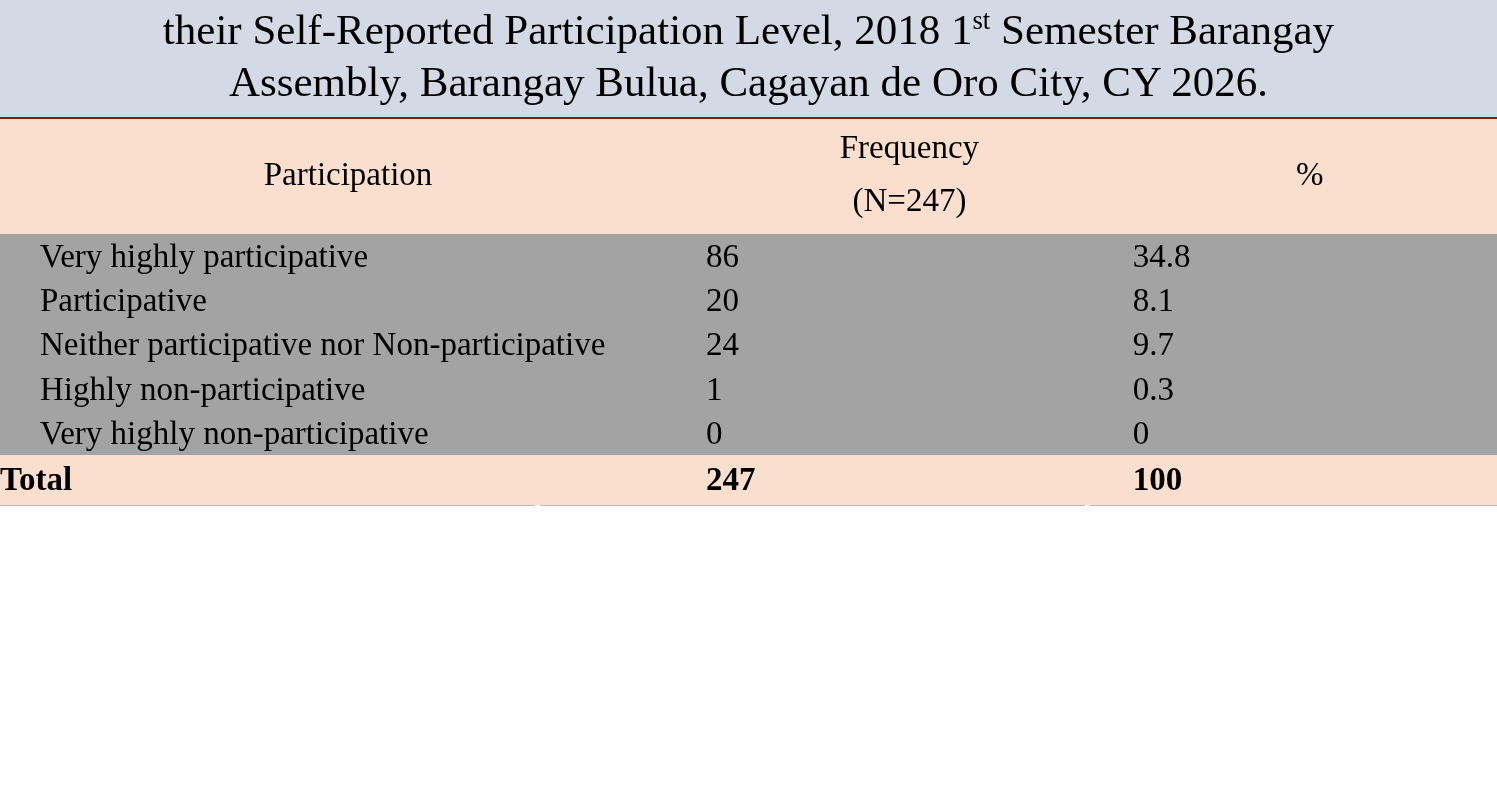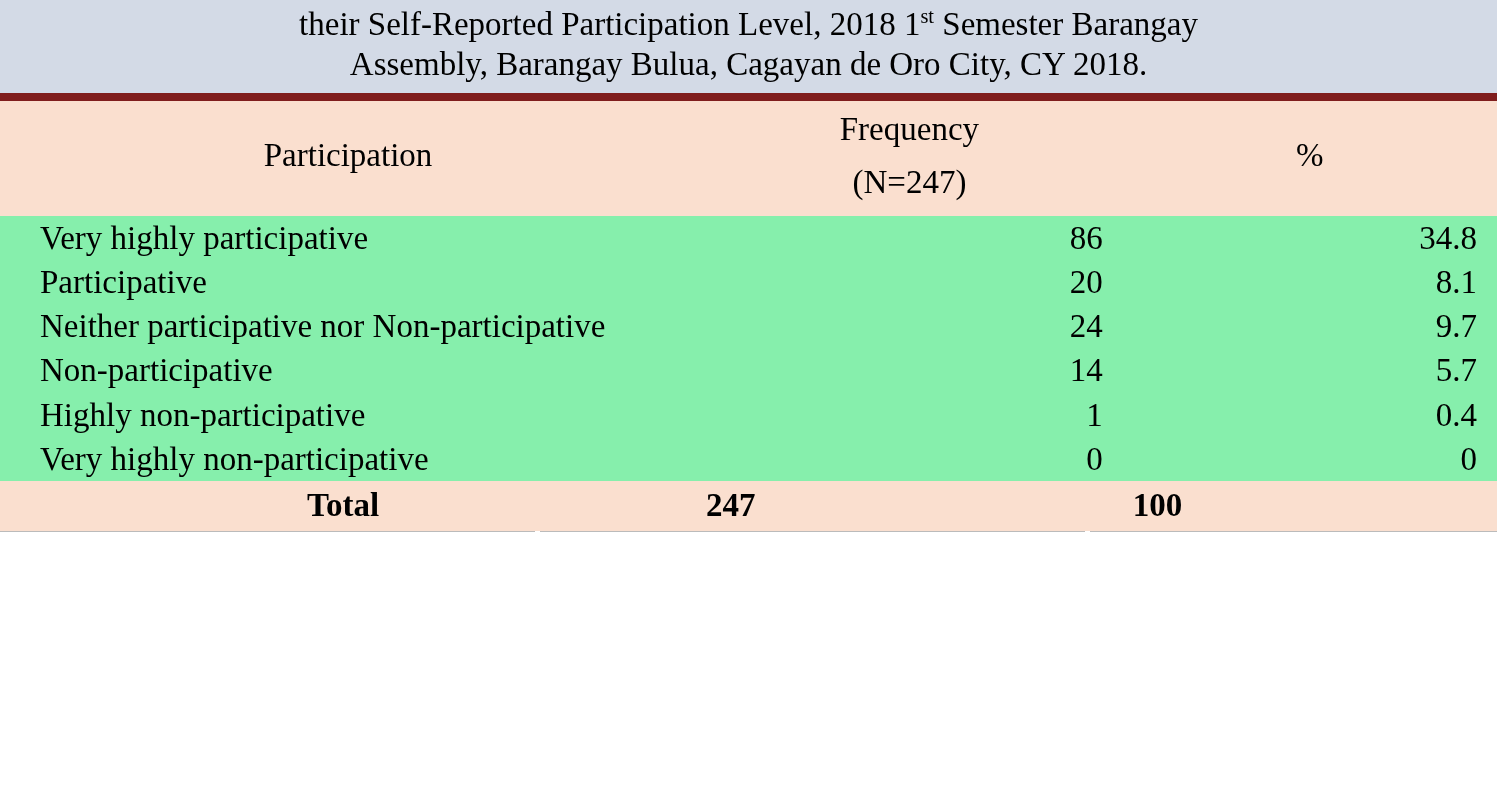--- a/index.html
+++ b/index.html
@@ -35,22 +35,22 @@
   col.c-freq   { width: 28.5%; }
   col.c-pct    { width: 25%; }
 
   
   .title-band td {
     background: #d3dae6;
     text-align: center;
     vertical-align: middle;
     padding: 4px 20px 8px 20px;
     line-height: 1.22;
-    font-size: 33px;
-    border-bottom: 8px solid #7f1d1d;
+    font-size: 43px;
+    border-bottom: 2px solid #7f1d1d;
   }
   .title-band .title-line { display: block; }
   sup.ord {
     font-size: 0.62em;
     vertical-align: super;
     line-height: 0;
   }
 
   
   .head-band td {
@@ -63,47 +63,46 @@
   }
   .head-band td.interp-head {
     vertical-align: middle;
   }
   .head-band .freq-stack { display: block; }
   .head-band .freq-n { display: block; }
   .head-band .freq-gap { display: block; height: 8px; }
 
   
   tbody tr td {
-    background: #86efac;
+    background: #a3a3a3;
     font-size: 33px;
-    padding: 2px 20px;
+    padding: 2px 10px;
     vertical-align: middle;
     line-height: 1.22;
   }
   tbody td.interp {
     text-align: left;
     padding-left: 40px;
   }
   tbody td.num {
-    text-align: right;
+    text-align: left;
   }
   tbody td.two-line {
     line-height: 1.22;
   }
 
   
   tr.total-row td {
     background: #fadfcf;
     font-weight: bold;
     text-align: left;
     padding: 4px 10px 6px 10px;
     font-size: 33px;
   }
   tr.total-row td.interp {
-    text-align: center;
     padding-left: 0;
   }
 
   
   .footer-rule {
     position: relative;
     height: 14px;
     width: 100%;
   }
   .footer-rule .seg {
@@ -120,21 +119,21 @@
   <table class="data-table">
     <colgroup>
       <col class="c-interp">
       <col class="c-freq">
       <col class="c-pct">
     </colgroup>
     <thead>
       <tr class="title-band">
         <td colspan="3">
           <span class="title-line"><span>their Self-Reported Participation Level, 2018 1</span><sup class="ord">st</sup><span> Semester Barangay</span></span>
-          <span class="title-line">Assembly, Barangay Bulua, Cagayan de Oro City, CY 2018.</span>
+          <span class="title-line">Assembly, Barangay Bulua, Cagayan de Oro City, CY 2026.</span>
         </td>
       </tr>
       <tr class="head-band">
         <td class="interp-head">Participation</td>
         <td>
           <span class="freq-stack">Frequency</span>
           <span class="freq-gap"></span>
           <span class="freq-n">(N=247)</span>
         </td>
         <td>%</td>
@@ -150,28 +149,23 @@
         <td class="interp">Participative</td>
         <td class="num">20</td>
         <td class="num">8.1</td>
       </tr>
       <tr>
         <td class="interp two-line">Neither participative nor Non-participative</td>
         <td class="num">24</td>
         <td class="num">9.7</td>
       </tr>
       <tr>
-        <td class="interp">Non-participative</td>
-        <td class="num">14</td>
-        <td class="num">5.7</td>
-      </tr>
-      <tr>
         <td class="interp">Highly non-participative</td>
         <td class="num">1</td>
-        <td class="num">0.4</td>
+        <td class="num">0.3</td>
       </tr>
       <tr>
         <td class="interp two-line">Very highly non-participative</td>
         <td class="num">0</td>
         <td class="num">0</td>
       </tr>
       <tr class="total-row">
         <td class="interp">Total</td>
         <td class="num">247</td>
         <td class="num">100</td>

